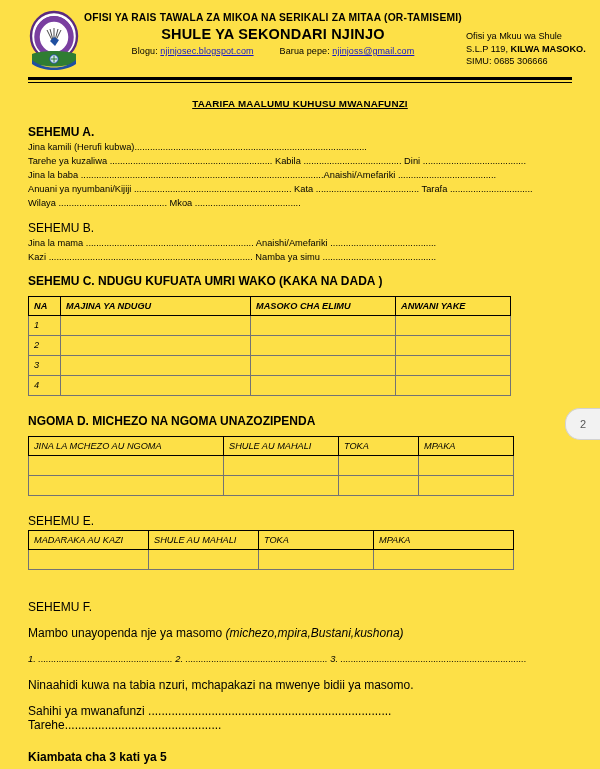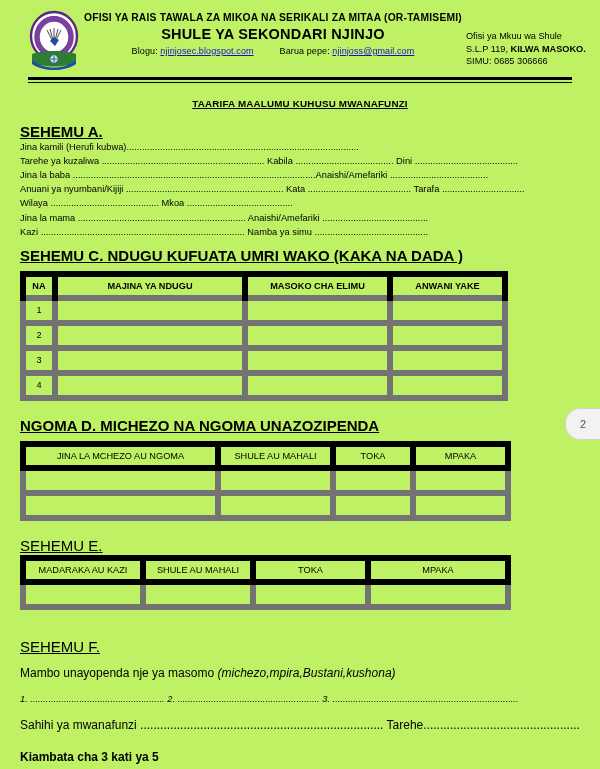--- a/index.html
+++ b/index.html
@@ -12,21 +12,21 @@
     height: 769px;
     position: relative;
     font-family: "Liberation Sans", sans-serif;
     color: #000000;
     overflow: hidden;
   }
 
   .page {
     position: absolute;
     inset: 0;
-    background: #bef264;
+    background: #fde047;
   }
 
   
   .letterhead {
     position: relative;
     padding: 8px 28px 0 28px;
     display: flex;
     align-items: flex-start;
   }
   .logo-wrap {
@@ -94,62 +94,62 @@
     background: #000;
   }
   .rule-thin {
     margin: 1.5px 28px 0 28px;
     height: 1px;
     background: #000;
   }
 
   
   .content {
-    padding: 0 20px;
+    padding: 0 28px;
     margin-top: 14px;
     font-size: 9.3px;
     line-height: 14px;
   }
   .doc-title {
     text-align: center;
     font-size: 9.8px;
     font-weight: bold;
     text-decoration: underline;
     letter-spacing: 0.2px;
     margin-bottom: 14px;
   }
   .sec-head {
-    text-decoration: underline;
     margin-top: 10px;
     margin-bottom: 1px;
-    font-size: 15px;
+    font-size: 12px;
   }
   .sec-head.bold { font-weight: bold; }
 
   .field-line {
     font-size: 9.3px;
     line-height: 14.2px;
     white-space: nowrap;
     overflow: hidden;
   }
 
   
   table.form-tbl {
     border-collapse: collapse;
     table-layout: fixed;
     margin-top: 8px;
     font-size: 9.2px;
   }
   table.form-tbl td, table.form-tbl th {
-    border: 6px solid #737373;
+    border: 1px solid #737373;
     padding: 2px 5px;
-    text-align: center;
+    text-align: left;
     vertical-align: middle;
     height: 14px;
     font-weight: normal;
+    font-style: italic;
   }
   table.form-tbl thead th {
     border-color: #000;
     border-bottom-color: #000;
   }
   table.form-tbl.bold-head thead th { font-weight: bold; }
   table.form-tbl tbody td { height: 15px; }
   table.tbl-c { width: 482px; }
   table.tbl-c thead th { border-bottom: 1.3px solid #000; }
   table.tbl-d { width: 485px; }
@@ -253,20 +253,21 @@
 
     <div class="doc-title">TAARIFA MAALUMU KUHUSU MWANAFUNZI</div>
 
     <div class="sec-head bold">SEHEMU A.</div>
     <div class="field-line">Jina kamili (Herufi kubwa)..........................................................................................</div>
     <div class="field-line">Tarehe ya kuzaliwa ............................................................... Kabila ...................................... Dini ........................................</div>
     <div class="field-line">Jina la baba ..............................................................................................Anaishi/Amefariki ......................................</div>
     <div class="field-line">Anuani ya nyumbani/Kijiji ............................................................. Kata ........................................ Tarafa ................................</div>
     <div class="field-line">Wilaya .......................................... Mkoa .........................................</div>
 
+    <div class="sec-head">SEHEMU B.</div>
     <div class="field-line">Jina la mama ................................................................. Anaishi/Amefariki .........................................</div>
     <div class="field-line">Kazi ............................................................................... Namba ya simu ............................................</div>
 
     <div class="sec-head bold">SEHEMU C.     NDUGU KUFUATA UMRI WAKO (KAKA NA DADA )</div>
     <table class="form-tbl tbl-c bold-head">
       <colgroup>
         <col style="width:32px">
         <col style="width:190px">
         <col style="width:145px">
         <col style="width:115px">
@@ -367,20 +368,21 @@
 
     <div class="sec-head" style="margin-top:30px">SEHEMU F.</div>
 
     <div class="para">
       <span>Mambo unayopenda nje ya masomo</span>
       <span class="ital">(michezo,mpira,Bustani,kushona)</span>
     </div>
 
     <div class="numline">1. .................................................... 2. ....................................................... 3. ........................................................................</div>
 
+    <div class="para">Ninaahidi kuwa na tabia nzuri, mchapakazi na mwenye bidii ya masomo.</div>
 
     <div class="para">Sahihi ya mwanafunzi ......................................................................... Tarehe...............................................</div>
 
     <div class="footer-note">Kiambata cha 3 kati ya 5</div>
   </div>
 
   <div class="page-pill">
     <span>2</span>
   </div>
 

